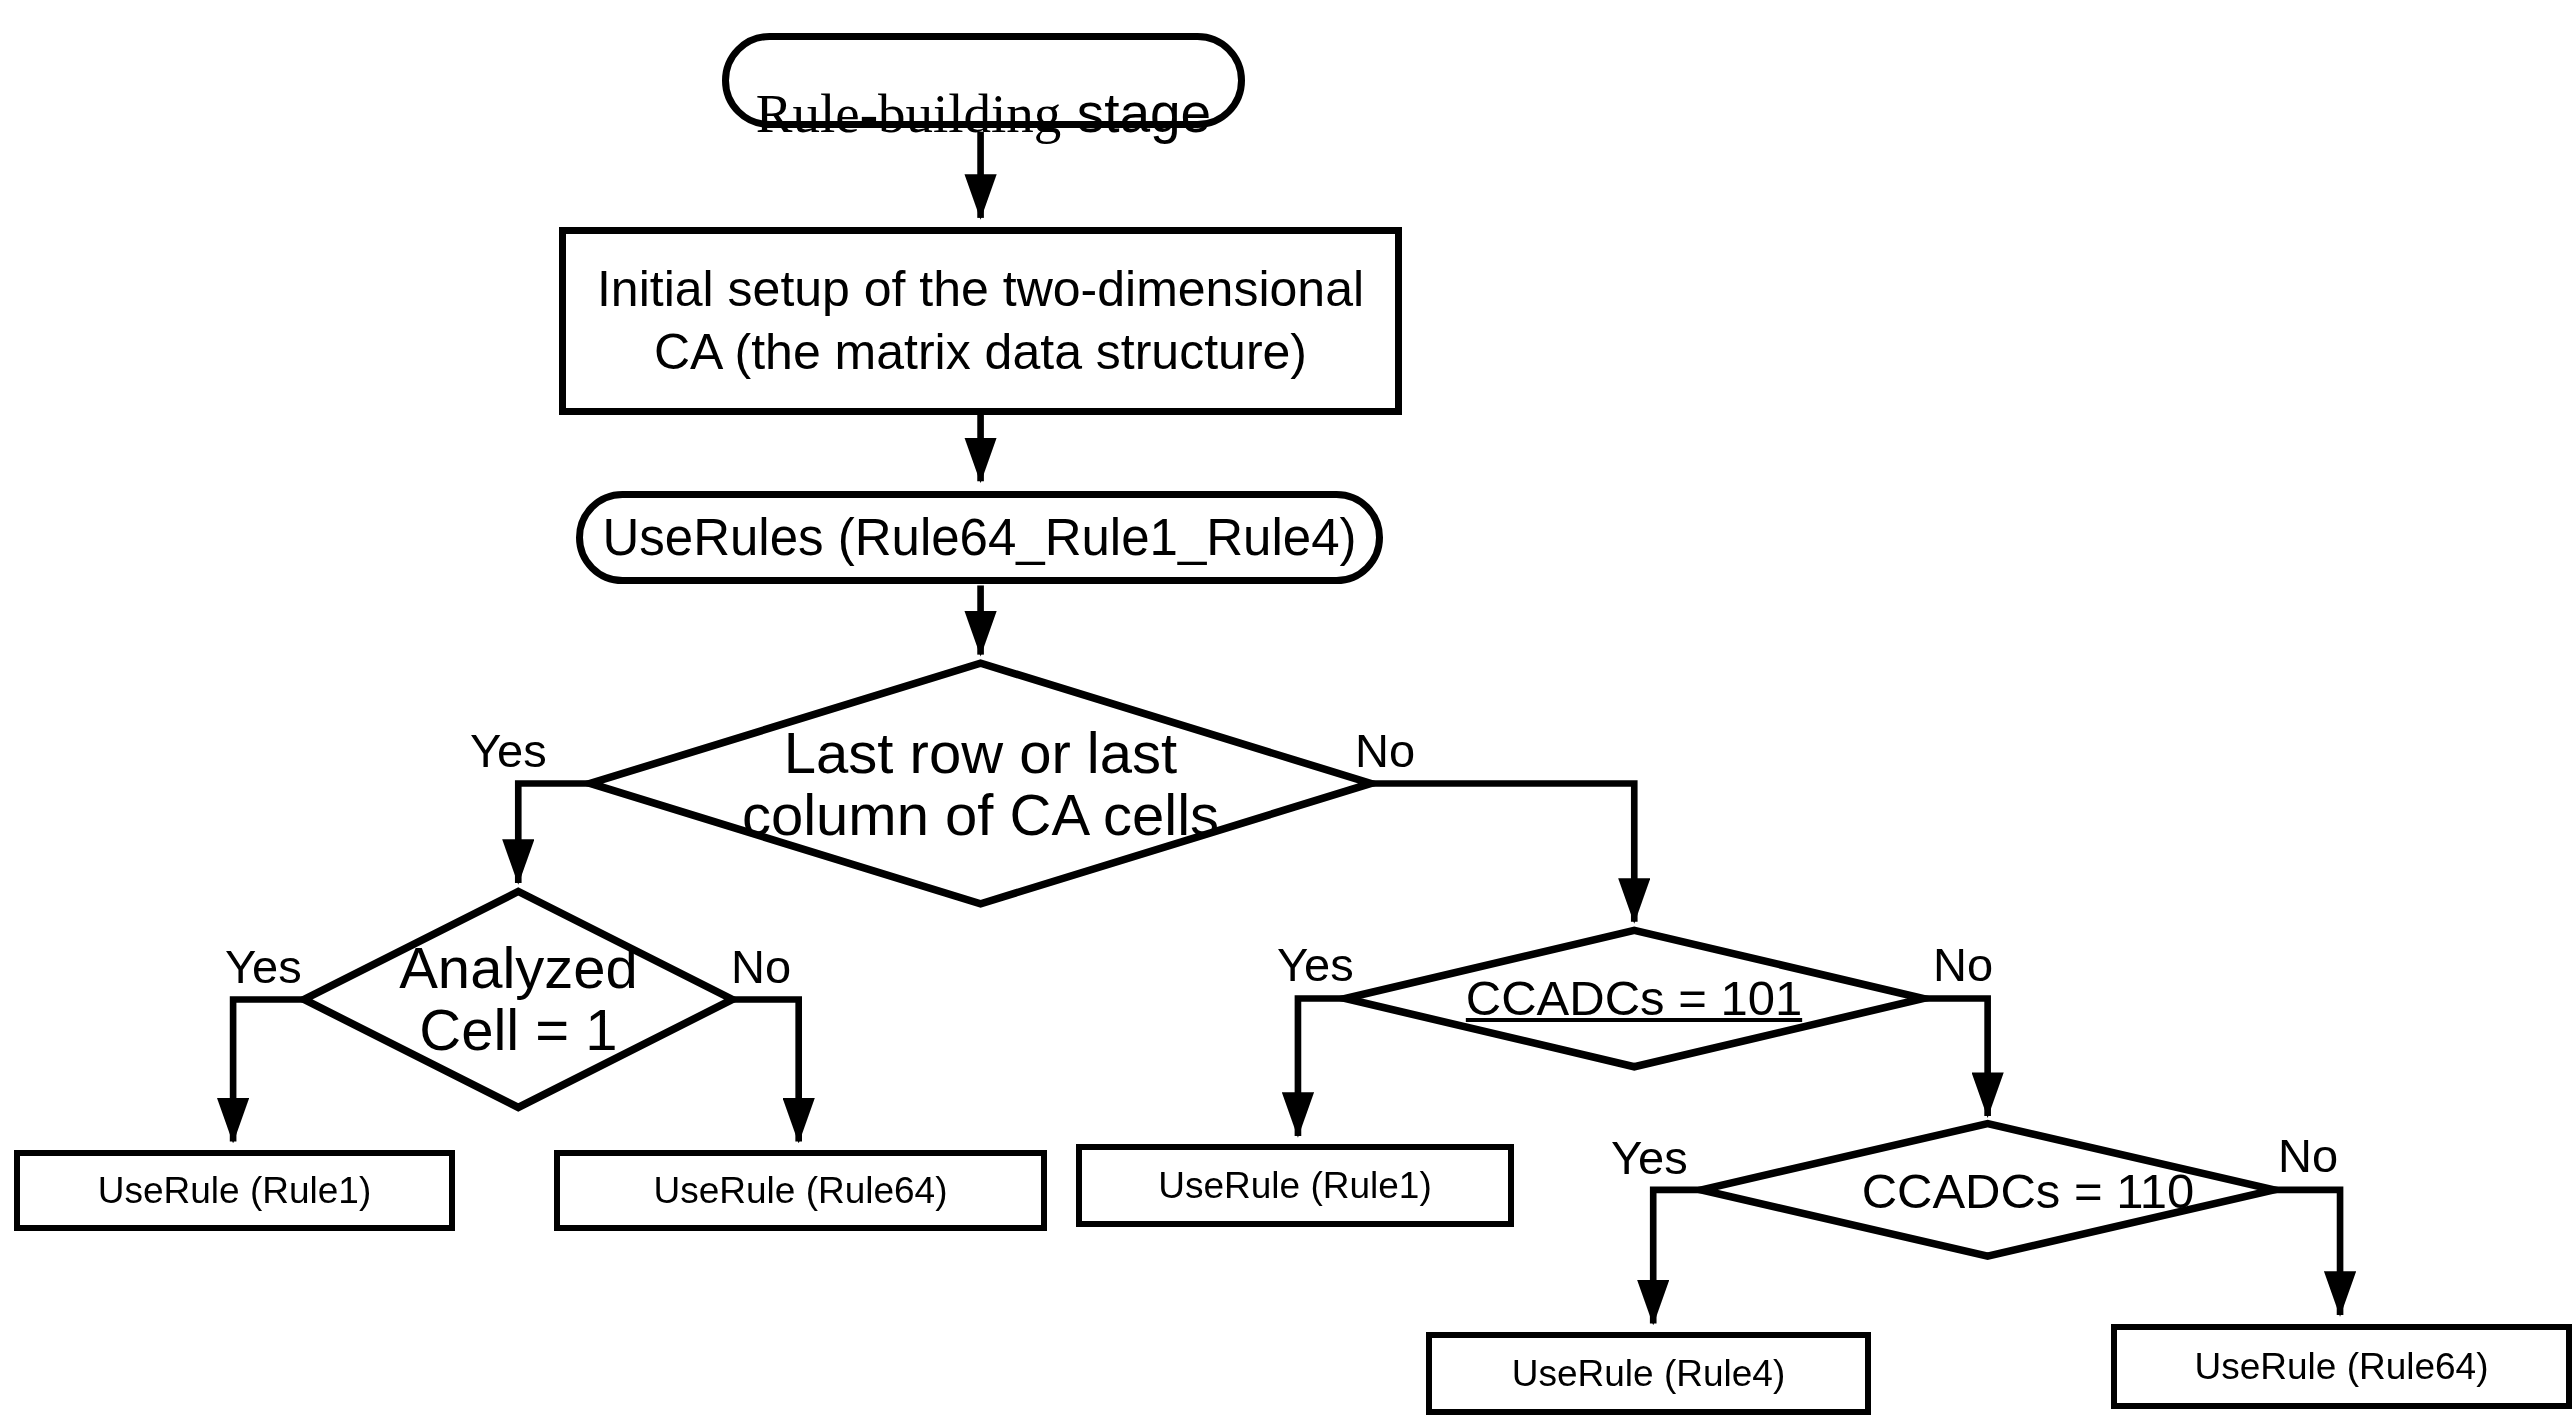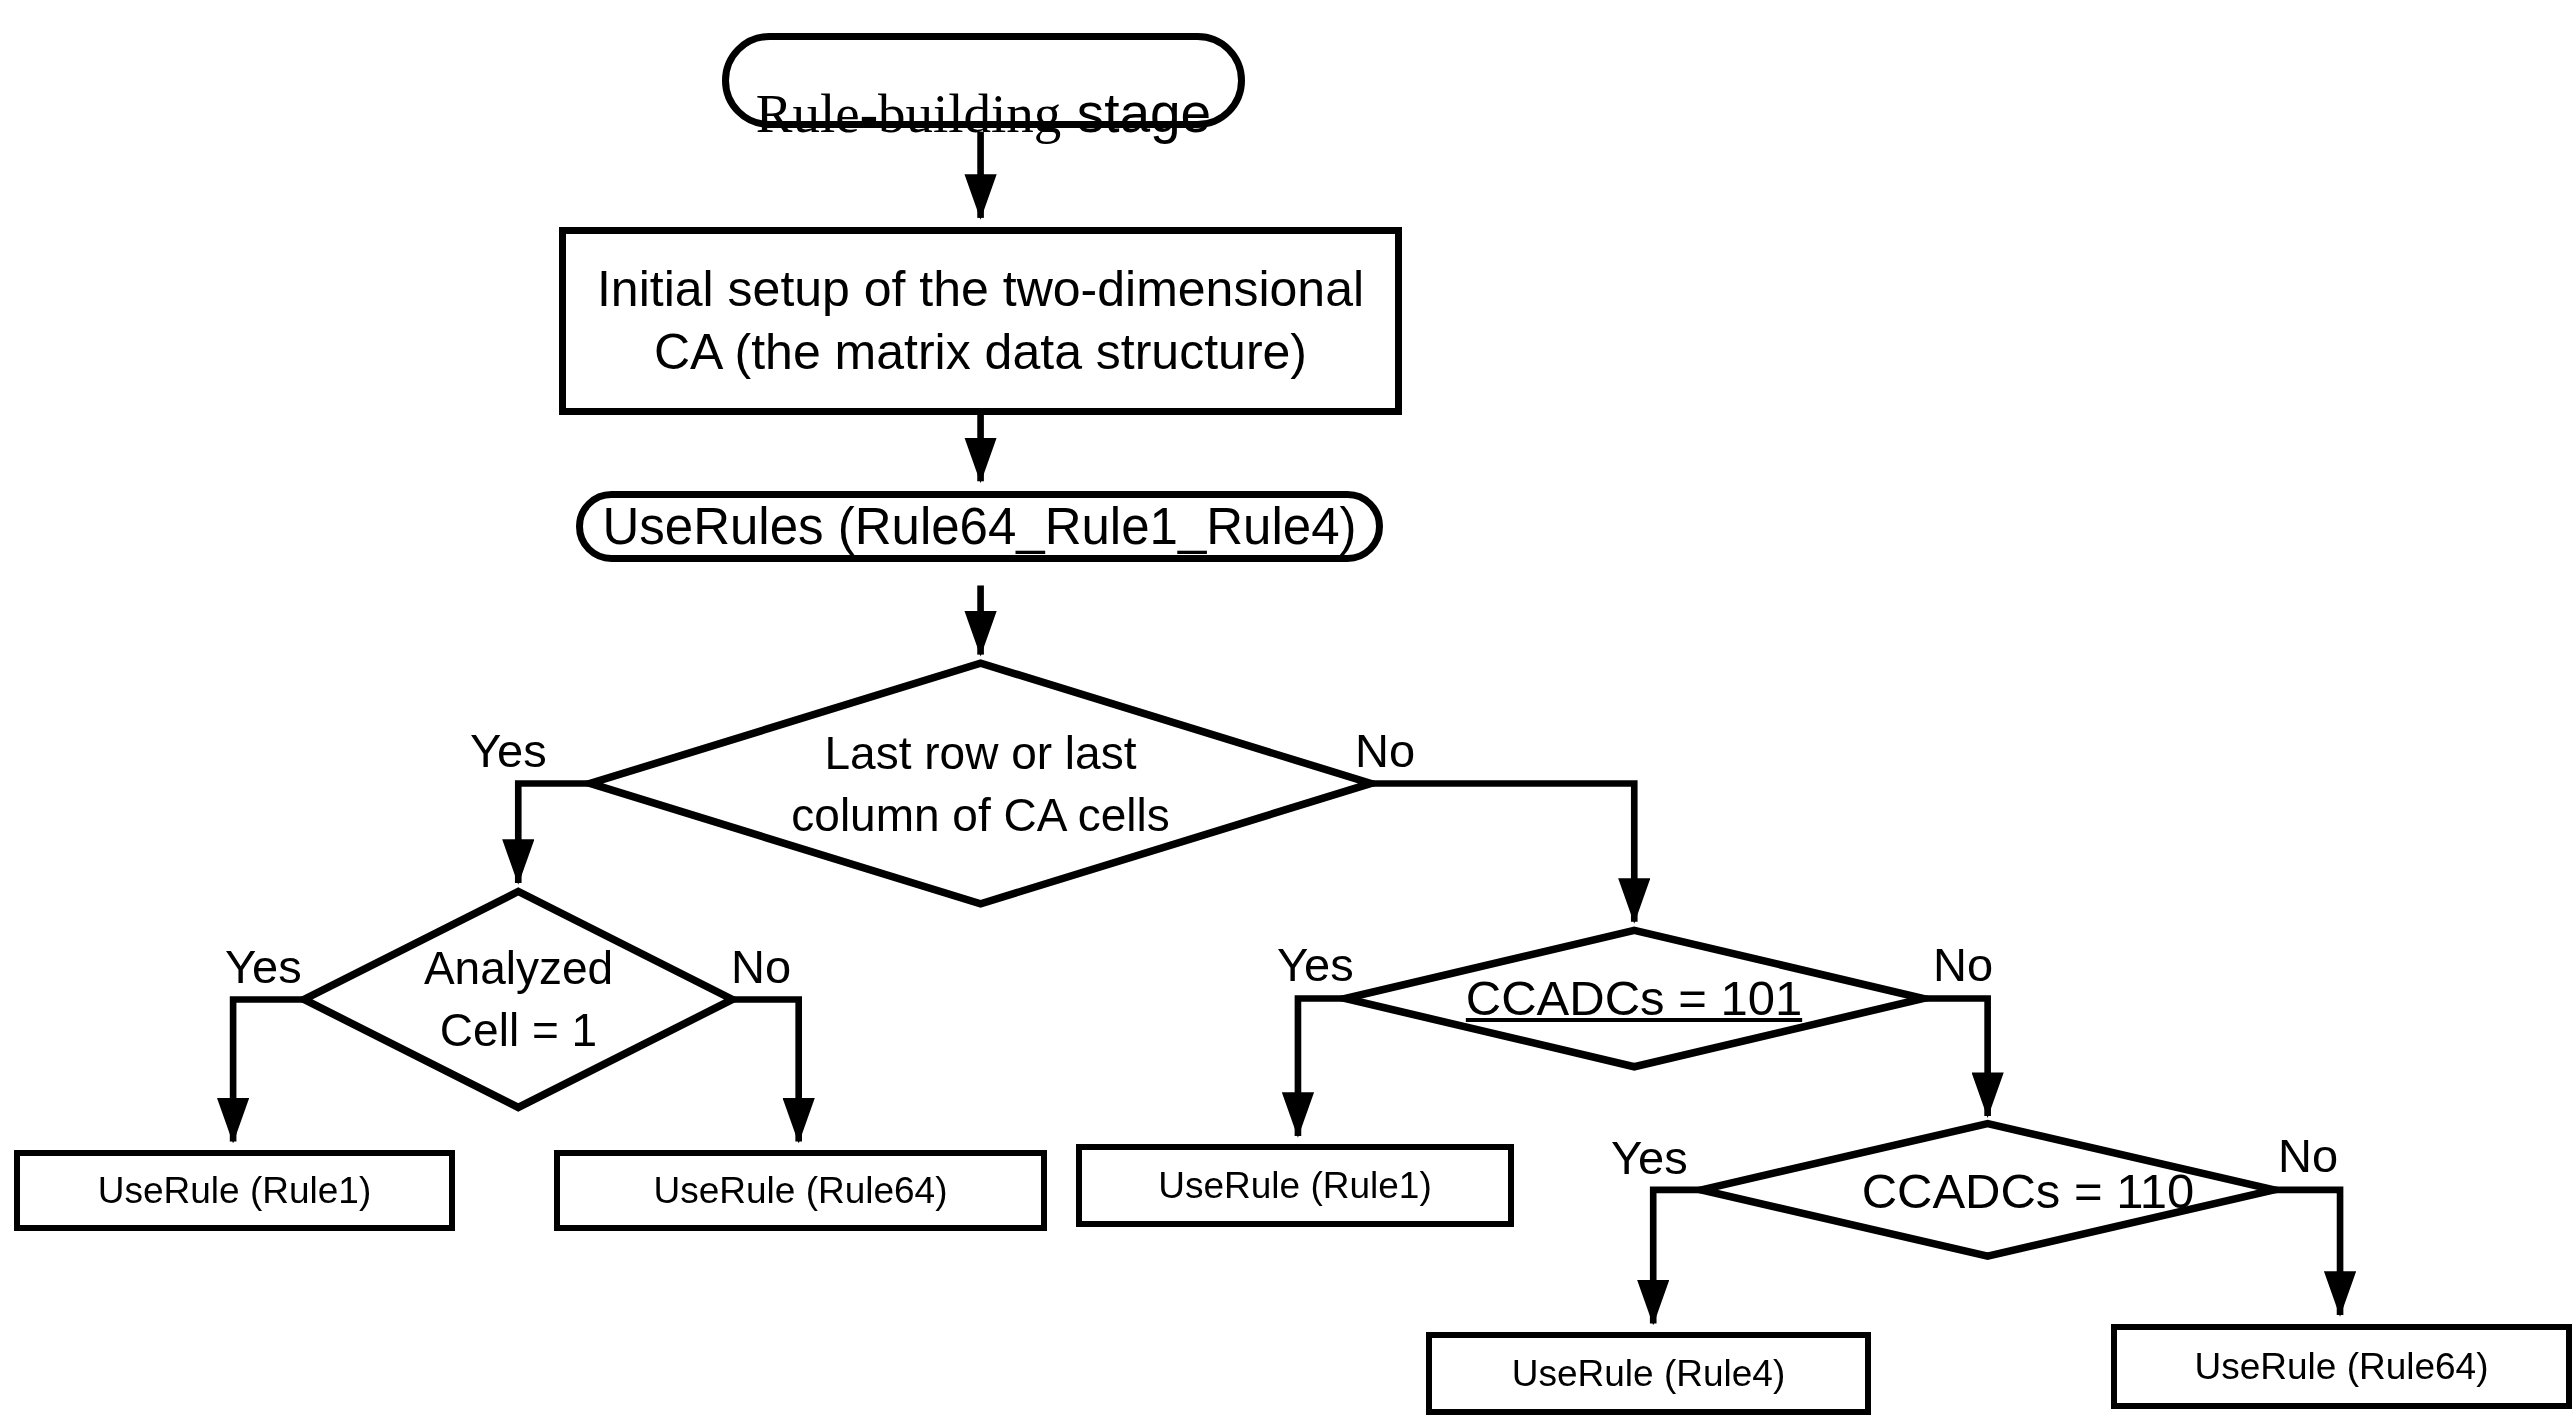--- a/index.html
+++ b/index.html
@@ -49,21 +49,21 @@
   .terminator.small { font-size: 51px; border-radius: 49px; }
   .serif-part { font-family: "Liberation Serif", serif; }
   .sans-part  { font-family: "Liberation Sans", sans-serif; text-align: right; }
   .dtext {
     position: absolute;
     display: flex;
     align-items: center;
     justify-content: center;
     text-align: center;
     white-space: pre-line;
-    font-size: 46px;
+    font-size: 58px;
     line-height: 62px;
   }
   .dtext.one-line { font-size: 49px; }
   .blabel {
     position: absolute;
     font-size: 47px;
     line-height: 53px;
     white-space: nowrap;
   }
 </style>
@@ -105,21 +105,21 @@
     <span>
       <span class="serif-part">Rule-building</span><span class="sans-part"> stage</span>
     </span>
   </div>
 
   <div class="node process-lg" style="left:559px; top:227px; width:843px; height:188px;">
     <span>Initial setup of the two-dimensional
 CA (the matrix data structure)</span>
   </div>
 
-  <div class="node terminator small" style="left:576px; top:491px; width:807px; height:71px;">
+  <div class="node terminator small" style="left:576px; top:491px; width:807px; height:93px;">
     <span>UseRules (Rule64_Rule1_Rule4)</span>
   </div>
 
   <div class="node process" style="left:14px; top:1150px; width:441px; height:81px;">
     <span>UseRule (Rule1)</span>
   </div>
 
   <div class="node process" style="left:554px; top:1150px; width:493px; height:81px;">
     <span>UseRule (Rule64)</span>
   </div>

